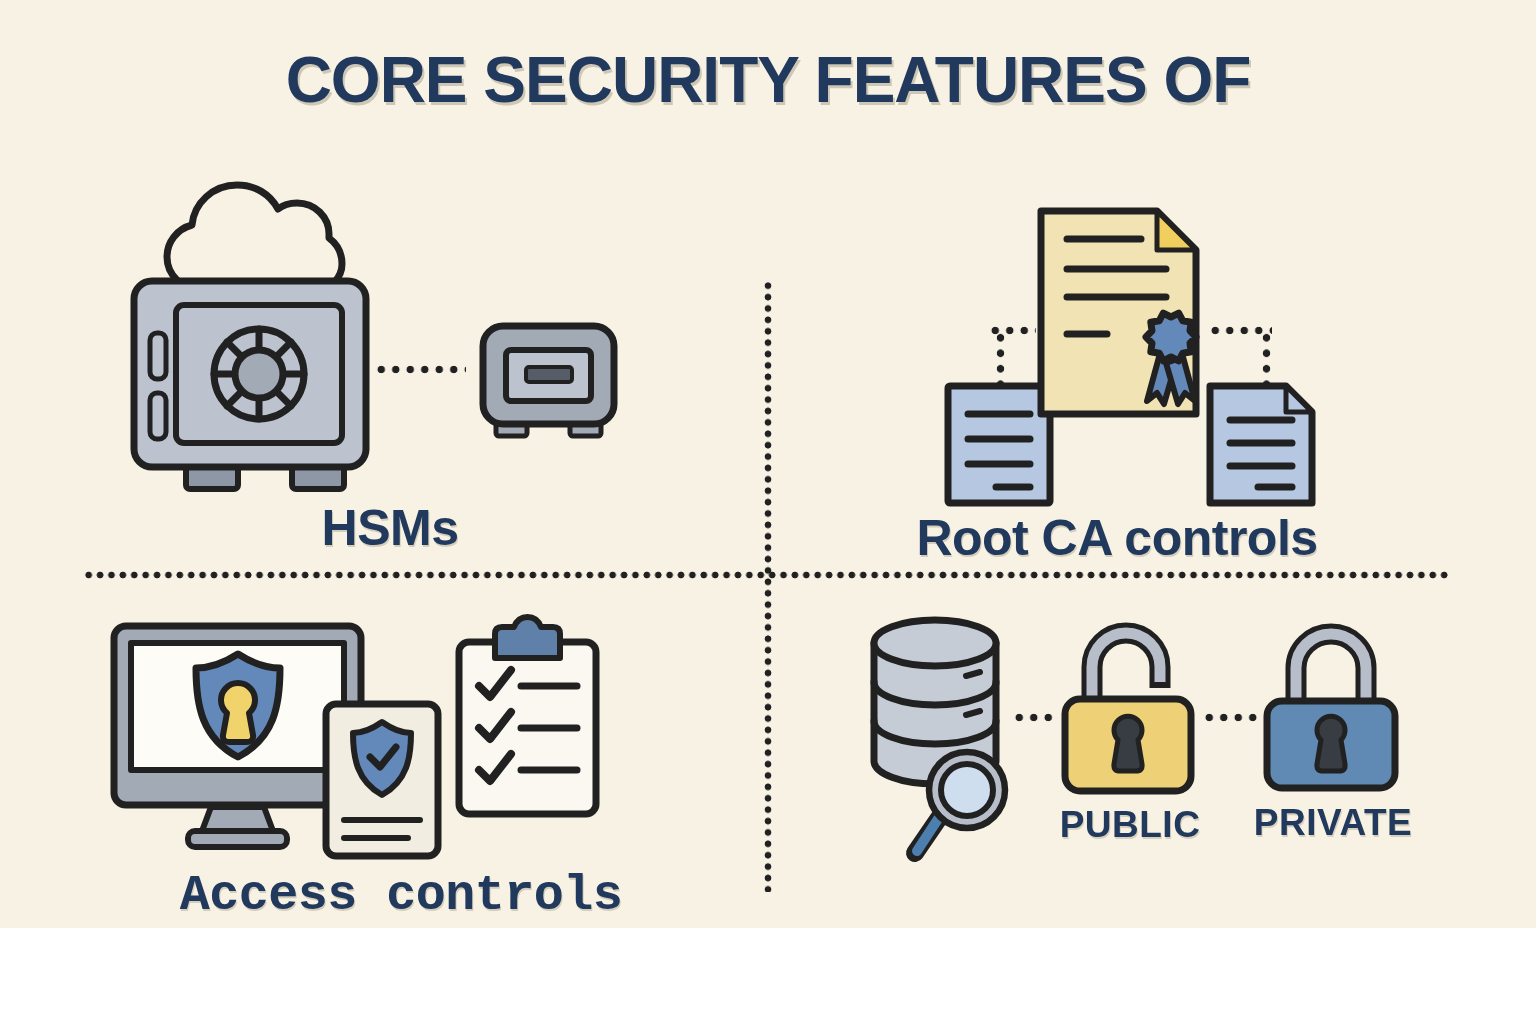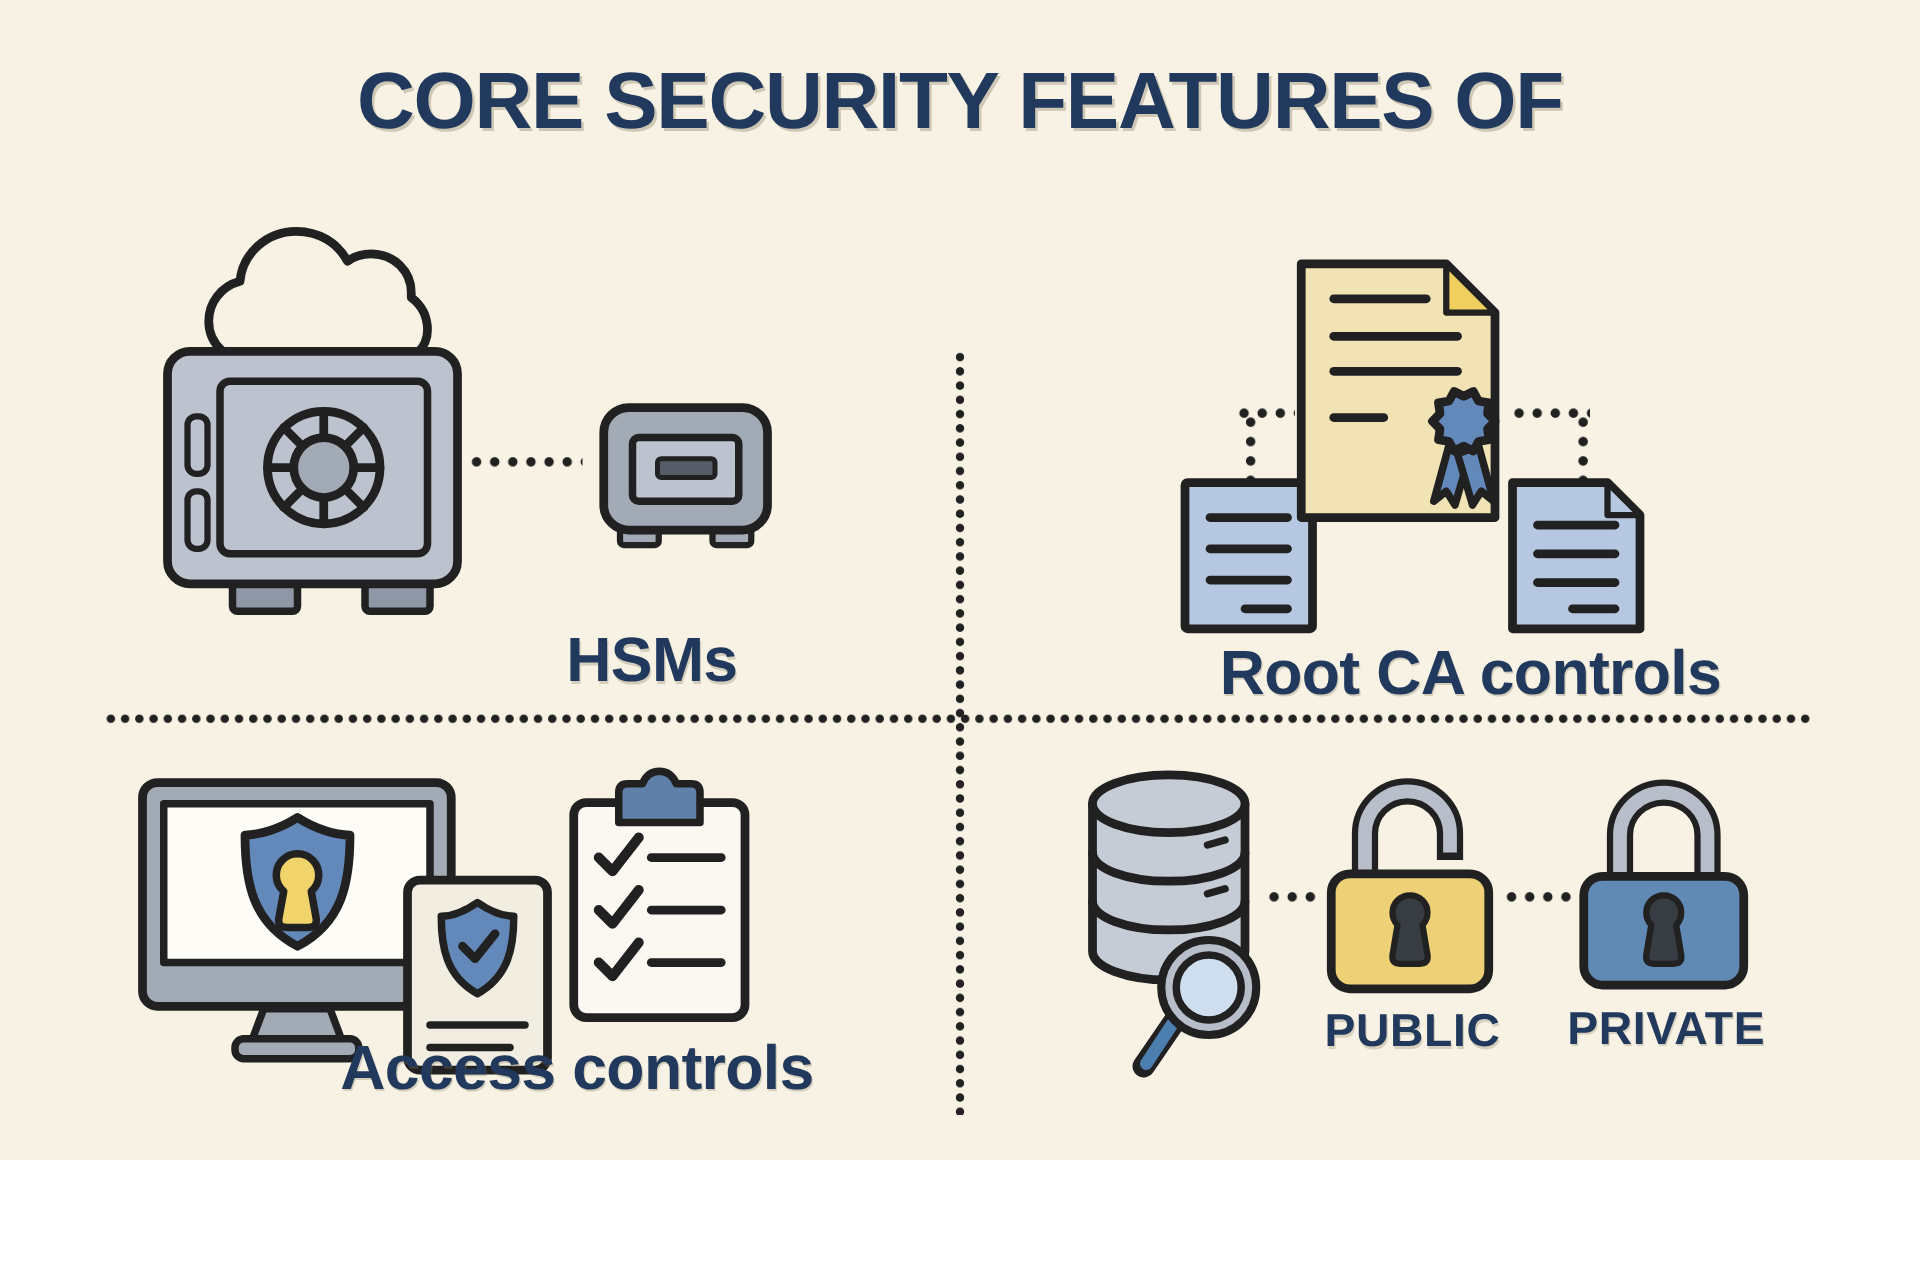--- a/index.html
+++ b/index.html
@@ -18,21 +18,21 @@
     color:var(--ink);
   }
   .abs{position:absolute;}
   .title{
     position:absolute; top:46px; left:0; width:1536px; text-align:center;
     font-size:64px; font-weight:bold; line-height:1.08; letter-spacing:-1px;
     color:var(--ink); text-shadow:2px 3px 0 rgba(140,128,105,.38);
   }
   .title span{display:block;}
   .q-label{
-    position:absolute; text-align:right; font-weight:bold; color:var(--ink);
+    position:absolute; text-align:center; font-weight:bold; color:var(--ink);
     font-size:50px; letter-spacing:-0.5px; line-height:1.05;
     text-shadow:1px 2px 0 rgba(140,128,105,.32);
   }
   .lock-label{
     position:absolute; text-align:center; font-weight:bold; color:var(--ink);
     font-size:37px; letter-spacing:0.5px;
     text-shadow:1px 2px 0 rgba(140,128,105,.3);
   }
   
   .hdots{position:absolute; height:8px;
@@ -178,21 +178,21 @@
       <path d="M40,44 L40,20 Q40,13 47,13 L59,13 Q63,3 72.5,3 Q82,3 86,13 L98,13 Q105,13 105,20 L105,44 Z" fill="var(--clip-blue)" stroke-width="6"></path>
       <path d="M24,72 L35,83 L56,56" fill="none" stroke-width="8"></path>
       <line x1="66" y1="72" x2="122" y2="72" stroke-width="7"></line>
       <path d="M24,114 L35,125 L56,98" fill="none" stroke-width="8"></path>
       <line x1="66" y1="114" x2="122" y2="114" stroke-width="7"></line>
       <path d="M24,156 L35,167 L56,140" fill="none" stroke-width="8"></path>
       <line x1="66" y1="156" x2="122" y2="156" stroke-width="7"></line>
     </g>
   </svg>
 
-  <div class="q-label" style="left:151px; top:828px; width:500px;">Access controls</div>
+  <div class="q-label" style="left:151px; top:870px; width:500px;font-family:Liberation Mono, monospace;">Access controls</div>
 
   <svg class="abs" style="left:868px; top:616px;" width="135" height="175" viewBox="0 0 135 175">
     <g stroke="var(--outline)" stroke-linejoin="round" stroke-linecap="round">
       <path d="M6,27 L6,145 A61,23 0 0 0 128,145 L128,27 Z" fill="#c6ccd6" stroke-width="7"></path>
       <path d="M6,66 A61,23 0 0 0 128,66" fill="none" stroke-width="7"></path>
       <path d="M6,105 A61,23 0 0 0 128,105" fill="none" stroke-width="7"></path>
       <ellipse cx="67" cy="27" rx="61" ry="23" fill="#c6ccd6" stroke-width="7"></ellipse>
       <line x1="98" y1="60" x2="112" y2="56" stroke-width="6"></line>
       <line x1="98" y1="99" x2="112" y2="95" stroke-width="6"></line>
     </g>

